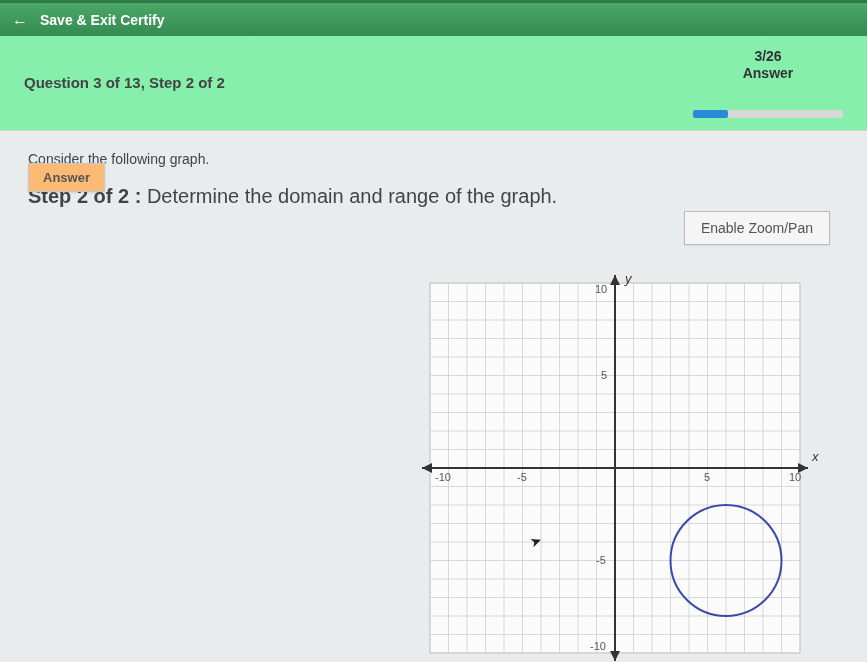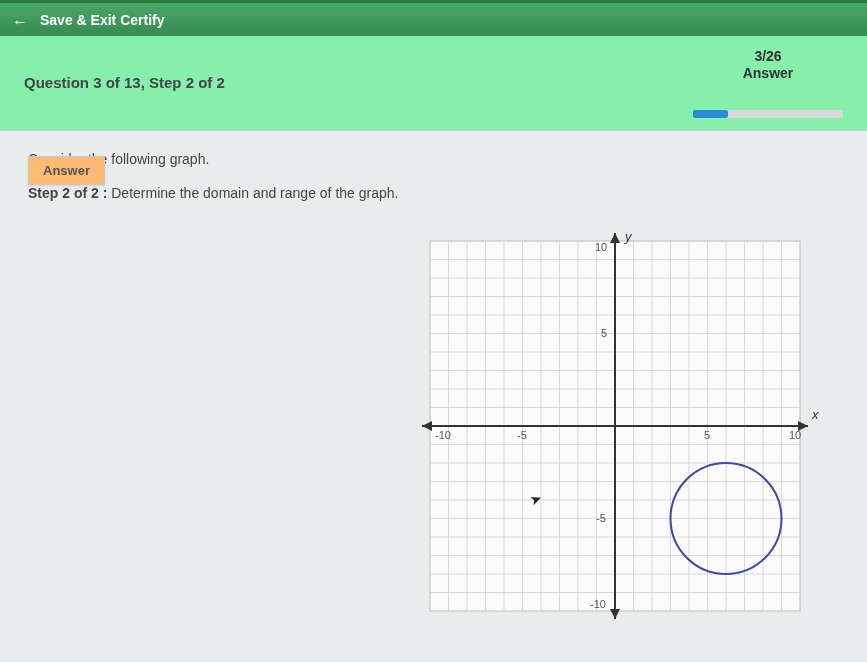--- a/index.html
+++ b/index.html
@@ -44,21 +44,21 @@
       width: 150px; height: 8px; background: #d8d8d8; border-radius: 2px; position: relative;
     }
     .progress-fill {
       height: 100%; background: #2a8bd6; border-radius: 2px; width: 23%;
     }
     .content {
       padding: 20px 28px 0 28px;
       position: relative;
     }
     .prompt-1 { font-size: 14px; color: #444; margin-bottom: 18px; }
-    .prompt-2 { font-size: 14px; color: #444; margin-bottom: 10px; }
+    .prompt-2 { font-size: 20px; color: #444; margin-bottom: 10px; }
     .step-bold { font-weight: 700; }
     .graph-area {
       position: absolute;
       left: 400px;
       top: 80px;
       width: 450px;
     }
     .zoom-btn {
       float: right;
       margin-right: 20px;
@@ -117,20 +117,21 @@
   </div>
 </div>
 
 <div class="content">
   <div class="prompt-1">Consider the following graph.</div>
   <div class="prompt-2">
     <span class="step-bold">Step 2 of 2 :</span><span> Determine the domain and range of the graph.</span>
   </div>
 
   <div class="graph-area">
+    <button class="zoom-btn">Enable Zoom/Pan</button>
     <div class="graph-box">
       <svg width="430" height="420" viewBox="0 0 430 420">
 
         <rect x="30" y="30" width="370" height="370" fill="#fbfbfb" stroke="#bbb" stroke-width="1"></rect>
 
         <g stroke="#cfcfcf" stroke-width="0.8">
 
           <line x1="48.5" y1="30" x2="48.5" y2="400"></line>
             <line x1="67" y1="30" x2="67" y2="400"></line>
             <line x1="85.5" y1="30" x2="85.5" y2="400"></line>

